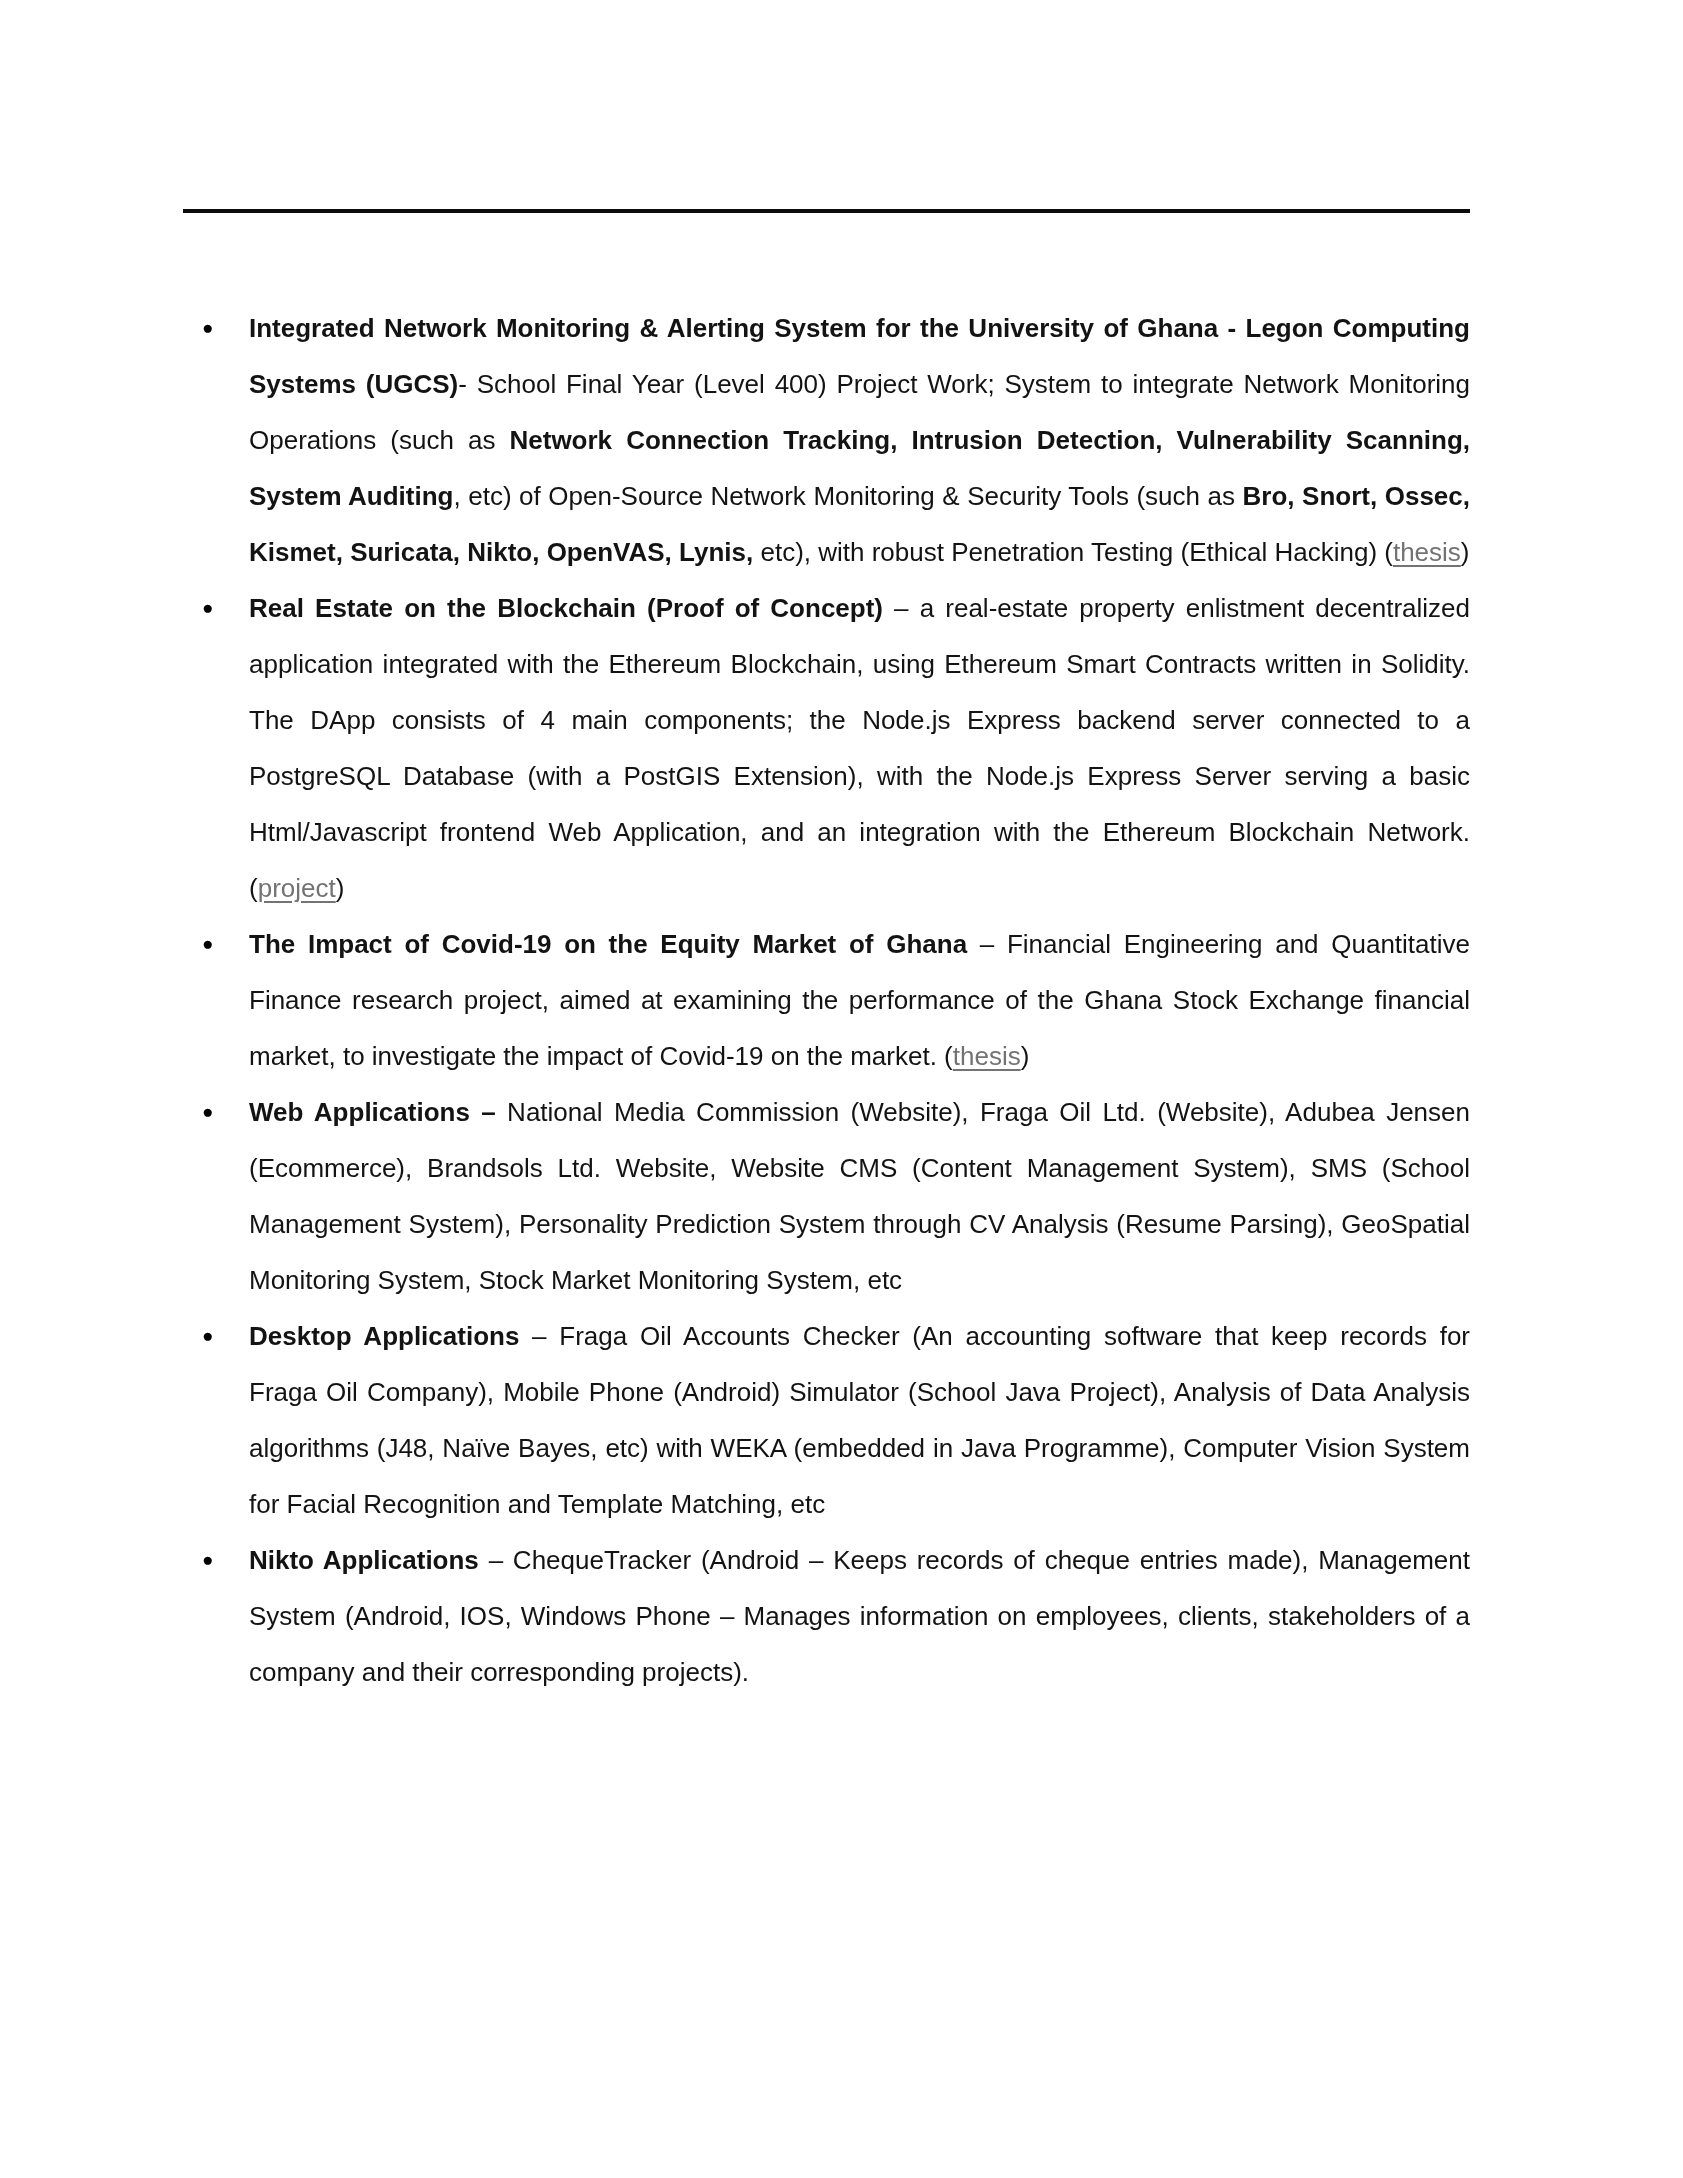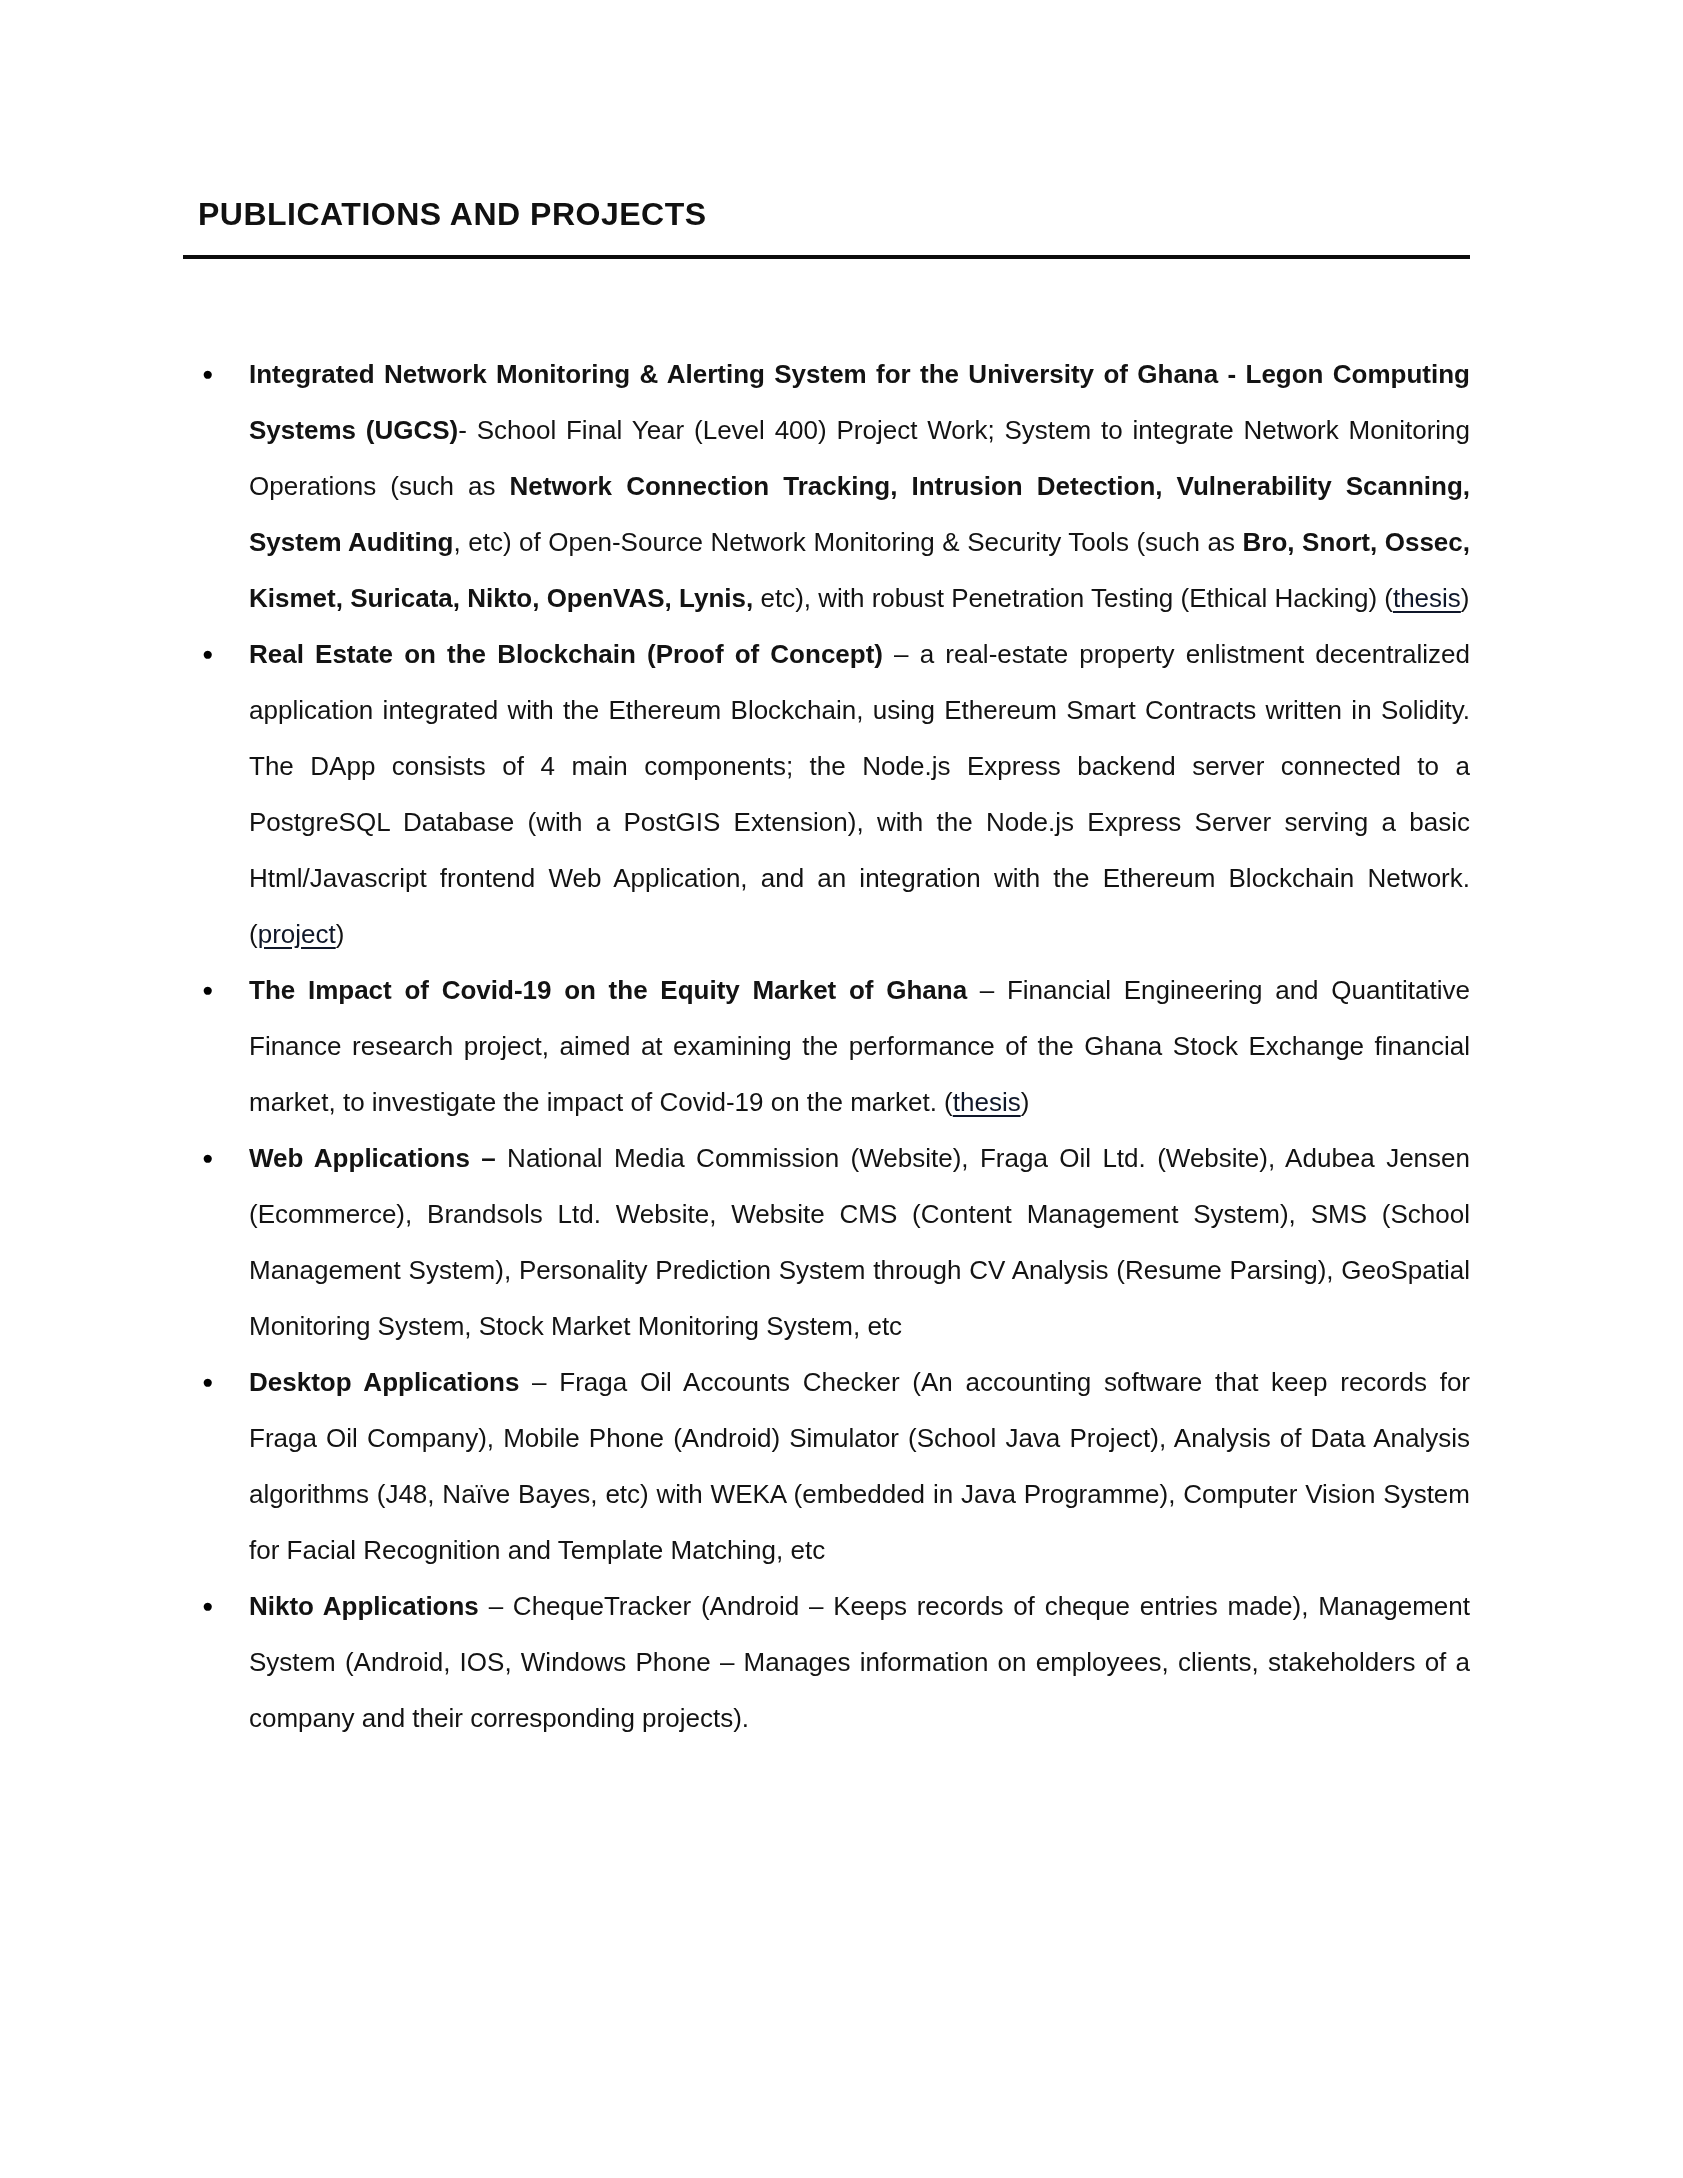--- a/index.html
+++ b/index.html
@@ -44,30 +44,29 @@
   li.bullet-item .marker {
     position: absolute;
     left: 4px;
     top: 0;
     line-height: 56px;
     font-size: 19px;
     color: #000000;
   }
   .b { font-weight: 700; }
   a.doclink {
-    color: #0f172a;
+    color: #737373;
     text-decoration: underline;
     text-underline-offset: 4px;
   }
 </style>
 </head>
 <body>
 
 <div class="doc">
-  <h1 class="section-heading">PUBLICATIONS AND PROJECTS</h1>
   <div class="section-divider"></div>
   <ul class="pubs">
       <li class="bullet-item"><span class="marker">●</span><span class="b">Integrated Network Monitoring &amp; Alerting System for the University of Ghana - Legon Computing Systems (UGCS)</span><span>- School Final Year (Level 400) Project Work; System to integrate Network Monitoring Operations (such as </span><span class="b">Network Connection Tracking, Intrusion Detection, Vulnerability Scanning, System Auditing</span><span>, etc) of Open-Source Network Monitoring &amp; Security Tools (such as </span><span class="b">Bro, Snort, Ossec, Kismet, Suricata, Nikto, OpenVAS, Lynis,</span><span> etc), with robust Penetration Testing (Ethical Hacking) (</span><a href="#" class="doclink">thesis</a><span>)</span></li>
       <li class="bullet-item"><span class="marker">●</span><span class="b">Real Estate on the Blockchain (Proof of Concept)</span><span> – a real-estate property enlistment decentralized application integrated with the Ethereum Blockchain, using Ethereum Smart Contracts written in Solidity. The DApp consists of 4 main components; the Node.js Express backend server connected to a PostgreSQL Database (with a PostGIS Extension), with the Node.js Express Server serving a basic Html/Javascript frontend Web Application, and an integration with the Ethereum Blockchain Network. (</span><a href="#" class="doclink">project</a><span>)</span></li>
       <li class="bullet-item"><span class="marker">●</span><span class="b">The Impact of Covid-19 on the Equity Market of Ghana</span><span> – Financial Engineering and Quantitative Finance research project, aimed at examining the performance of the Ghana Stock Exchange financial market, to investigate the impact of Covid-19 on the market. (</span><a href="#" class="doclink">thesis</a><span>)</span></li>
       <li class="bullet-item"><span class="marker">●</span><span class="b">Web Applications –</span><span> National Media Commission (Website), Fraga Oil Ltd. (Website), Adubea Jensen (Ecommerce), Brandsols Ltd. Website, Website CMS (Content Management System), SMS (School Management System), Personality Prediction System through CV Analysis (Resume Parsing), GeoSpatial Monitoring System, Stock Market Monitoring System, etc</span></li>
       <li class="bullet-item"><span class="marker">●</span><span class="b">Desktop Applications</span><span> – Fraga Oil Accounts Checker (An accounting software that keep records for Fraga Oil Company), Mobile Phone (Android) Simulator (School Java Project), Analysis of Data Analysis algorithms (J48, Naïve Bayes, etc) with WEKA (embedded in Java Programme), Computer Vision System for Facial Recognition and Template Matching, etc</span></li>
       <li class="bullet-item"><span class="marker">●</span><span class="b">Nikto Applications</span><span> – ChequeTracker (Android – Keeps records of cheque entries made), Management System (Android, IOS, Windows Phone – Manages information on employees, clients, stakeholders of a company and their corresponding projects).</span></li>
     </ul>
 </div>

